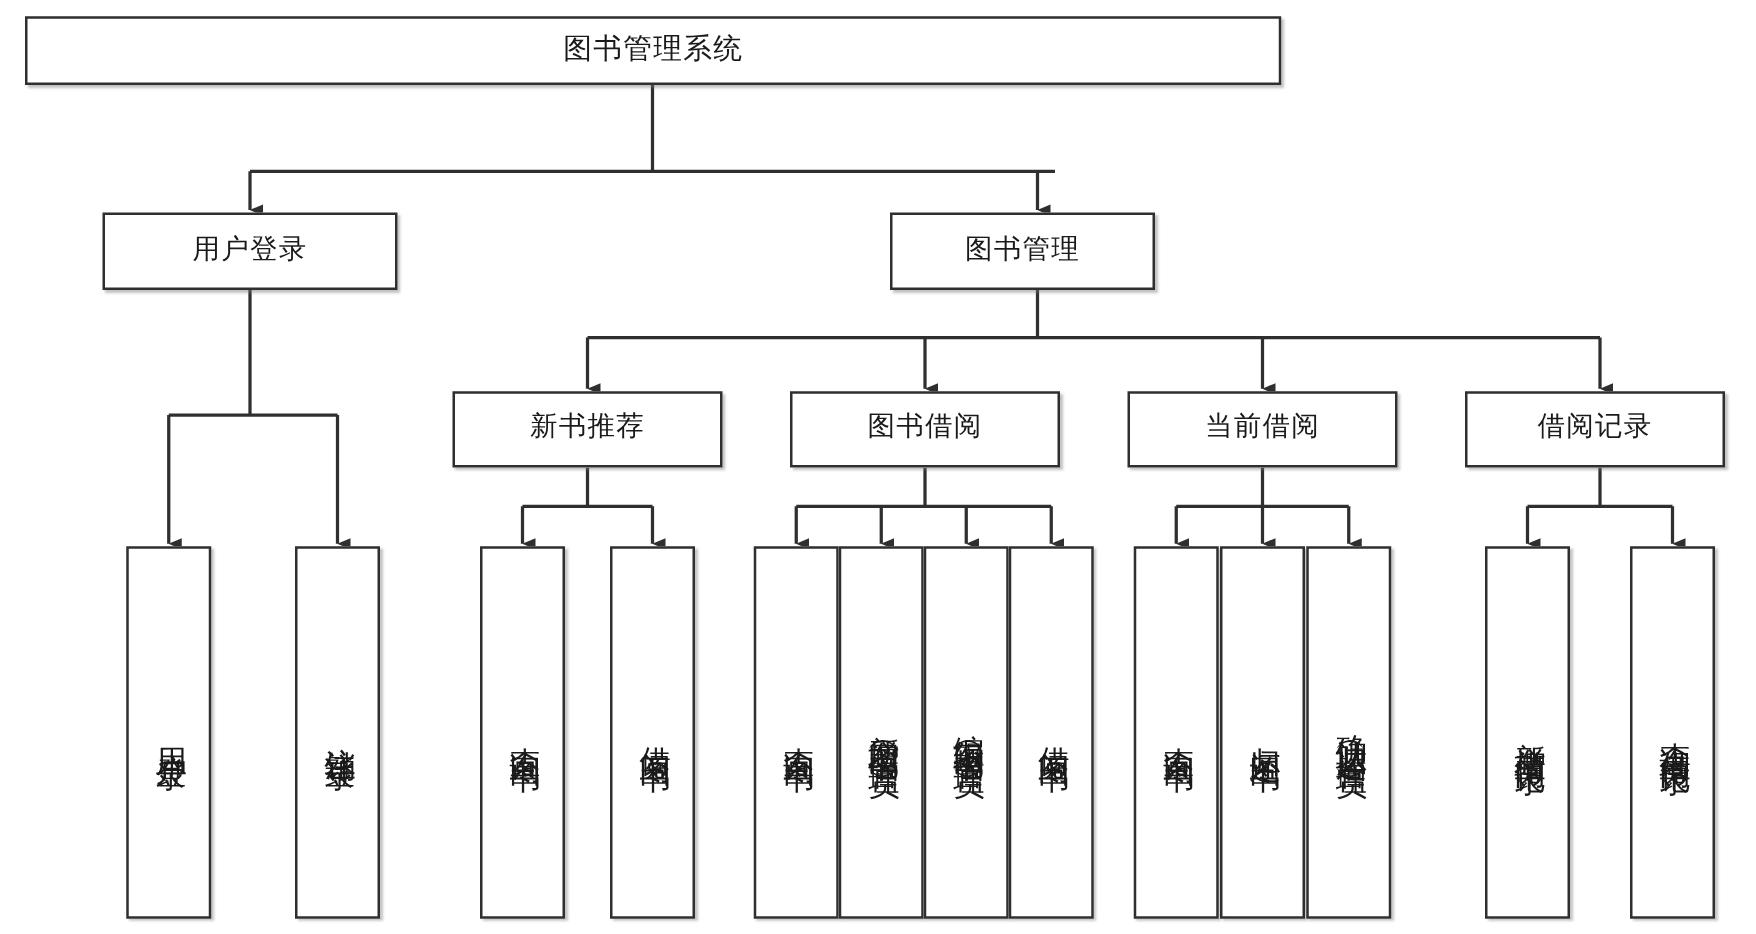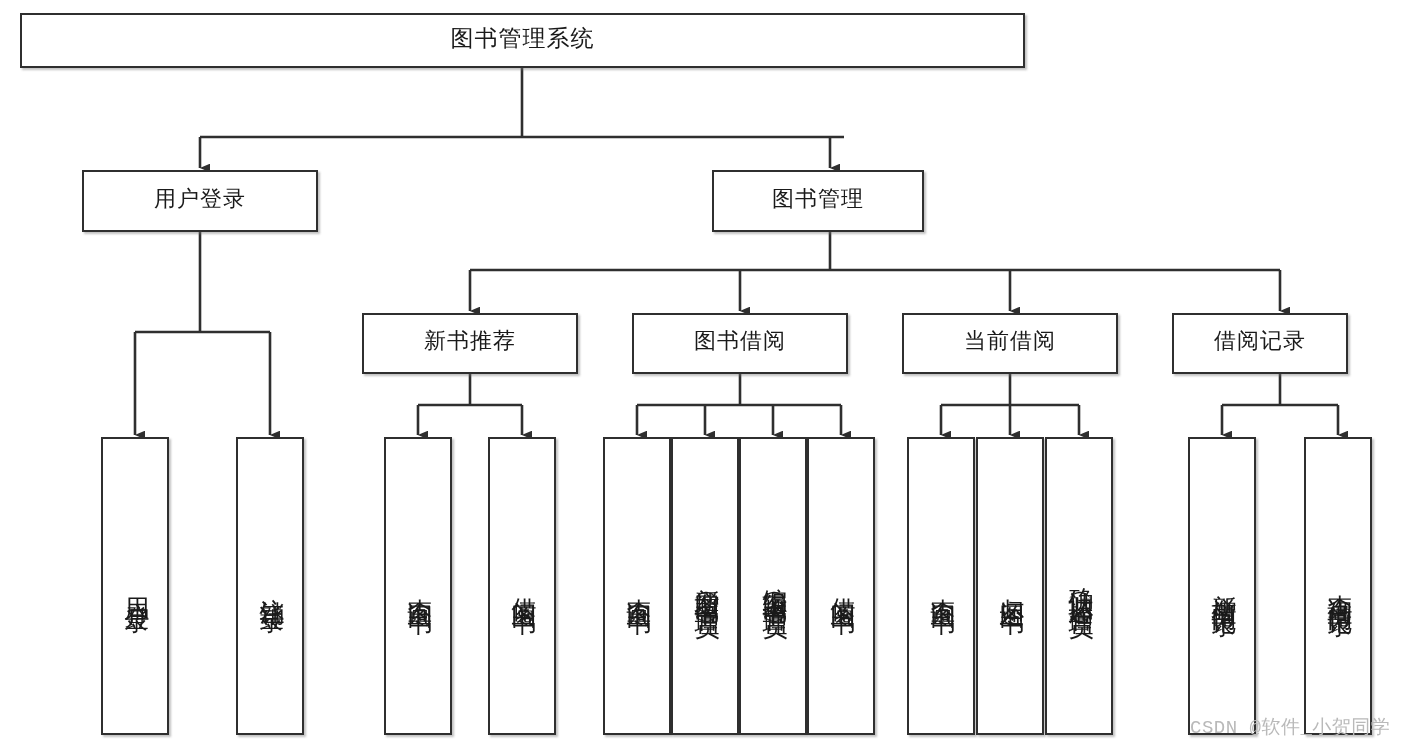--- a/index.html
+++ b/index.html
@@ -133,21 +133,21 @@
 
   <div class="node h" style="left:362px;top:313px;width:216px;height:61px;">
     <span class="lbl">新书推荐</span>
   </div>
   <div class="node h" style="left:902px;top:313px;width:216px;height:61px;">
     <span class="lbl">当前借阅</span>
   </div>
   <div class="node h" style="left:632px;top:313px;width:216px;height:61px;">
     <span class="lbl">图书借阅</span>
   </div>
-  <div class="node h" style="left:1172px;top:313px;width:176px;height:61px;">
+  <div class="node h" style="left:1172px;top:313px;width:208px;height:61px;">
     <span class="lbl">借阅记录</span>
   </div>
 
   <div class="node v" style="left:101px;top:437px;width:68px;height:298px;">
     <span class="lbl">用户登录</span>
   </div>
   <div class="node v" style="left:236px;top:437px;width:68px;height:298px;">
     <span class="lbl">注销登录</span>
   </div>
 
@@ -181,15 +181,14 @@
     <span class="lbl">确认归还（管理员）</span>
   </div>
 
   <div class="node v" style="left:1188px;top:437px;width:68px;height:298px;">
     <span class="lbl">新增借阅记录</span>
   </div>
   <div class="node v" style="left:1304px;top:437px;width:68px;height:298px;">
     <span class="lbl">查询借阅记录</span>
   </div>
 
-  <div class="watermark" style="left:1190px;top:714px;">CSDN @软件_小贺同学</div>
 
 </div>
 
 </body></html>

